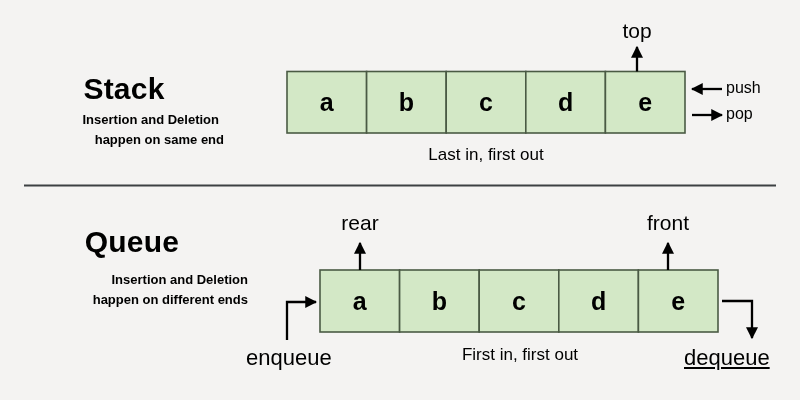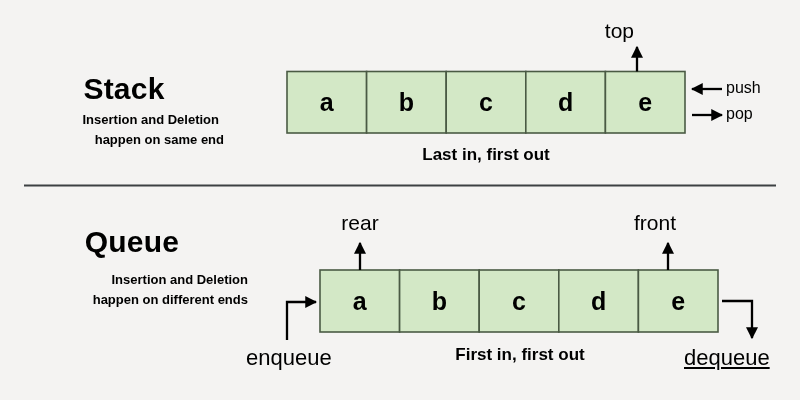--- a/index.html
+++ b/index.html
@@ -62,21 +62,21 @@
   .op-label {
     font-size: 16px;
     font-weight: 400;
   }
   .op-label-big {
     font-size: 22px;
     font-weight: 400;
   }
   .caption {
     font-size: 17px;
-    font-weight: 700;
+    font-weight: 400;
   }
 </style>
 </head>
 <body>
 
 <div id="canvas">
 
   <svg class="svg-layer" viewBox="0 0 800 400">
     <defs>
       <marker id="ah" viewBox="0 0 10 10" refX="9" refY="5" markerWidth="5.2" markerHeight="5.2" orient="auto-start-reverse">
@@ -120,37 +120,37 @@
   <div class="txt section-title" style="left:0; top:74px; width:232px; text-align:center;">Stack</div>
   <div class="txt section-sub" style="left:14px; top:112px; width:205px;">Insertion and Deletion</div>
   <div class="txt section-sub" style="left:19px; top:132px; width:205px;">happen on same end</div>
 
   <div class="txt cell-label" style="left:287px; top:90px; width:79.6px;">a</div>
   <div class="txt cell-label" style="left:366.6px; top:90px; width:79.6px;">b</div>
   <div class="txt cell-label" style="left:446.2px; top:90px; width:79.6px;">c</div>
   <div class="txt cell-label" style="left:525.8px; top:90px; width:79.6px;">d</div>
   <div class="txt cell-label" style="left:605.4px; top:90px; width:79.6px;">e</div>
 
-  <div class="txt ptr-label" style="left:584px; top:20px; width:50px; text-align:right;">top</div>
+  <div class="txt ptr-label" style="left:612px; top:20px; width:50px; text-align:center;">top</div>
   <div class="txt op-label" style="left:726px; top:80px;">push</div>
   <div class="txt op-label" style="left:726px; top:106px;">pop</div>
 
   <div class="txt caption" style="left:287px; top:146px; width:398px; text-align:center;">Last in, first out</div>
 
   <div class="txt section-title" style="left:0; top:227px; width:248px; text-align:center;">Queue</div>
   <div class="txt section-sub" style="left:20px; top:272px; width:228px;">Insertion and Deletion</div>
   <div class="txt section-sub" style="left:20px; top:292px; width:228px;">happen on different ends</div>
 
   <div class="txt cell-label" style="left:320px; top:289px; width:79.6px;">a</div>
   <div class="txt cell-label" style="left:399.6px; top:289px; width:79.6px;">b</div>
   <div class="txt cell-label" style="left:479.2px; top:289px; width:79.6px;">c</div>
   <div class="txt cell-label" style="left:558.8px; top:289px; width:79.6px;">d</div>
   <div class="txt cell-label" style="left:638.4px; top:289px; width:79.6px;">e</div>
 
   <div class="txt ptr-label" style="left:330px; top:212px; width:60px; text-align:center;">rear</div>
-  <div class="txt ptr-label" style="left:634px; top:212px; width:68px; ">front</div>
+  <div class="txt ptr-label" style="left:634px; top:212px; width:68px; text-align:center;">front</div>
 
   <div class="txt op-label-big" style="left:246px; top:347px;">enqueue</div>
   <div class="txt op-label-big" style="left:684px; top:347px;text-decoration:underline;">dequeue</div>
 
   <div class="txt caption" style="left:400px; top:346px; width:240px; text-align:center;">First in, first out</div>
 
 </div>
 
 </body></html>

